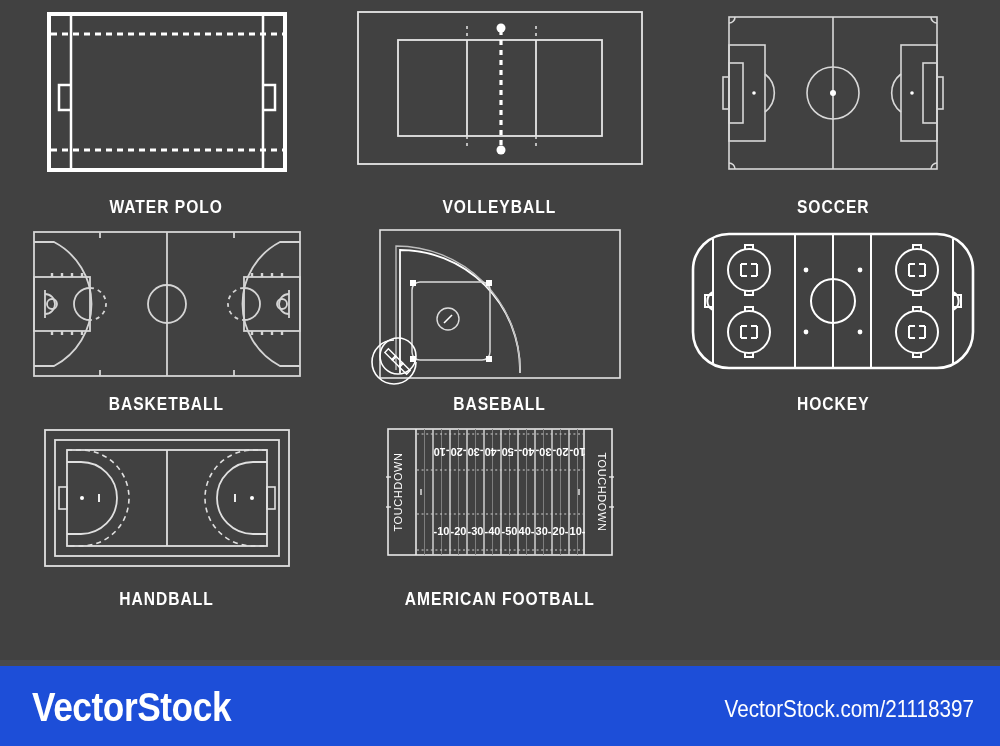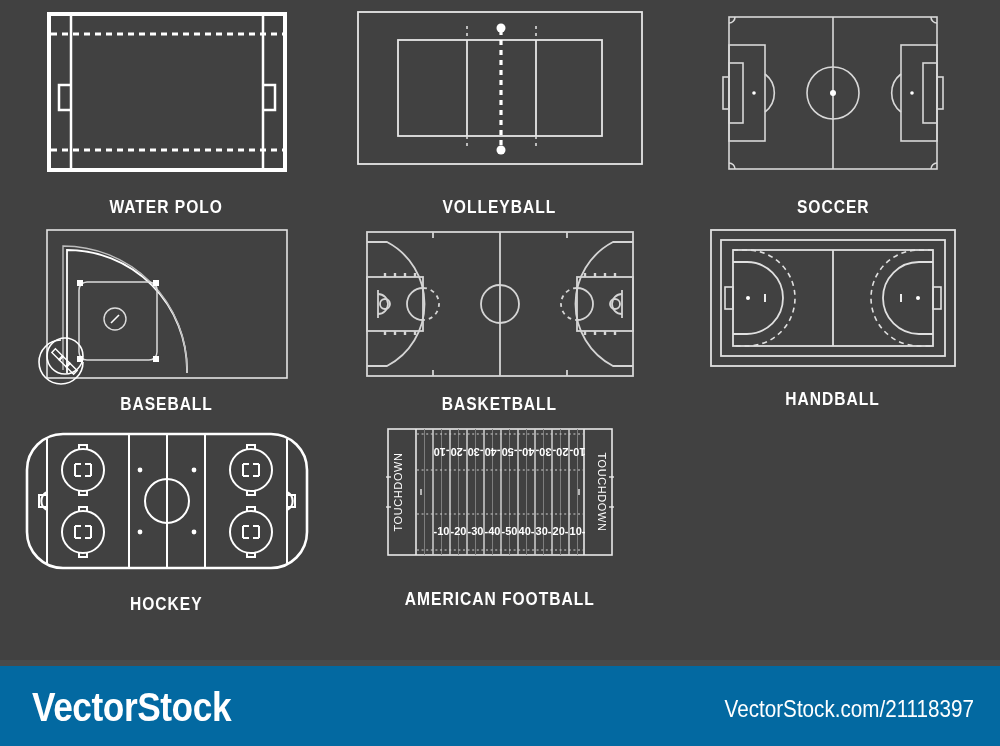--- a/index.html
+++ b/index.html
@@ -36,21 +36,21 @@
     text-align:center;
     transform:scaleX(0.82);
     white-space:nowrap;
     margin-top:6px;
     text-transform:uppercase;
   }
 
   
   .footer{
     position:absolute;left:0;top:666px;width:1000px;height:80px;
-    background:#0369a1;
+    background:#1d4ed8;
   }
   .brand{
     position:absolute;left:32px;top:18px;
     color:#ffffff;font-weight:bold;font-size:41px;
     font-family:"Liberation Sans", sans-serif;
     transform:scaleX(0.86);transform-origin:left center;
     letter-spacing:-0.5px;
   }
   .url{
     position:absolute;right:26px;top:29px;
@@ -143,60 +143,20 @@
             <path d="M229 169 A 6 6 0 0 1 235 163"></path>
           </g>
           <g fill="#ffffff" stroke="none">
             <circle cx="131" cy="93" r="3"></circle>
             <circle cx="52" cy="93" r="1.8"></circle>
             <circle cx="210" cy="93" r="1.8"></circle>
           </g>
         </svg>
       </div>
       <div class="label">SOCCER</div>
-    </div>
-
-    <div class="card">
-      <div class="fig">
-        <svg width="260" height="165" viewBox="0 0 260 165">
-          <g fill="none" stroke="#e3e3e3" stroke-width="1.6">
-            <rect x="10" y="8" width="240" height="148"></rect>
-          </g>
-          <g fill="none" stroke="#ffffff" stroke-width="1.8">
-
-            <path d="M30 151 L30 28 A 120 120 0 0 1 150 148 L150 151"></path>
-            <path d="M26 148 L26 24 A 124 124 0 0 1 150 148 L150 151" stroke="#bdbdbd" stroke-width="1.4" fill="none"></path>
-
-            <path d="M42 130 L42 68 A 8 8 0 0 1 50 60 L112 60 A 8 8 0 0 1 120 68 L120 130 A 8 8 0 0 1 112 138 L50 138 A 8 8 0 0 1 42 130 Z" stroke="#dcdcdc" stroke-width="1.5"></path>
-
-            <circle cx="78" cy="97" r="11" stroke="#dcdcdc" stroke-width="1.4"></circle>
-
-            <path d="M24 118 A 22 22 0 1 0 46 140" stroke="#ffffff" stroke-width="1.6"></path>
-            <circle cx="28" cy="134" r="18" stroke="#ffffff" stroke-width="1.6"></circle>
-          </g>
-
-          <g fill="#ffffff" stroke="none">
-            <rect x="40" y="58" width="6" height="6"></rect>
-            <rect x="116" y="58" width="6" height="6"></rect>
-            <rect x="116" y="134" width="6" height="6"></rect>
-            <rect x="40" y="134" width="6" height="6"></rect>
-          </g>
-
-          <g stroke="#ffffff" stroke-width="1.6">
-            <line x1="74" y1="101" x2="82" y2="93"></line>
-          </g>
-
-          <g fill="none" stroke="#ffffff" stroke-width="1.4">
-            <rect x="18" y="127" width="5" height="11" transform="rotate(-45 20.5 132.5)"></rect>
-            <rect x="25" y="134" width="5" height="11" transform="rotate(-45 27.5 139.5)"></rect>
-            <rect x="32" y="141" width="5" height="11" transform="rotate(-45 34.5 146.5)"></rect>
-          </g>
-        </svg>
-      </div>
-      <div class="label">BASEBALL</div>
     </div>
 
     <div class="card">
       <div class="fig">
         <svg width="278" height="165" viewBox="0 0 278 165">
           <g fill="none" stroke="#d5d5d5" stroke-width="1.8">
             <rect x="6" y="10" width="266" height="144"></rect>
             <line x1="139" y1="10" x2="139" y2="154"></line>
             <circle cx="139" cy="82" r="19"></circle>
           </g>
@@ -248,54 +208,56 @@
             <line x1="206" y1="10" x2="206" y2="16"></line>
             <line x1="206" y1="148" x2="206" y2="154"></line>
           </g>
         </svg>
       </div>
       <div class="label">BASKETBALL</div>
     </div>
 
     <div class="card">
       <div class="fig">
-        <svg width="260" height="160" viewBox="0 0 260 160">
-          <g fill="none" stroke="#e0e0e0" stroke-width="1.8">
-            <rect x="8" y="8" width="244" height="136"></rect>
-            <rect x="18" y="18" width="224" height="116"></rect>
-            <rect x="30" y="28" width="200" height="96"></rect>
-            <line x1="130" y1="28" x2="130" y2="124"></line>
-          </g>
-
-          <g fill="none" stroke="#e0e0e0" stroke-width="1.8">
-            <path d="M30 40 L44 40 A 36 36 0 0 1 44 112 L30 112"></path>
-            <path d="M230 40 L216 40 A 36 36 0 0 0 216 112 L230 112"></path>
-          </g>
-
-          <g fill="none" stroke="#e0e0e0" stroke-width="1.6" stroke-dasharray="5 4">
-            <path d="M30 28 L44 28 A 48 48 0 0 1 44 124 L30 124"></path>
-            <path d="M230 28 L216 28 A 48 48 0 0 0 216 124 L230 124"></path>
-          </g>
-
-          <g fill="none" stroke="#e0e0e0" stroke-width="1.6">
-            <rect x="22" y="65" width="8" height="22"></rect>
-            <rect x="230" y="65" width="8" height="22"></rect>
-          </g>
-
-          <g stroke="#ffffff" stroke-width="1.8">
-            <line x1="62" y1="72" x2="62" y2="80"></line>
-            <line x1="198" y1="72" x2="198" y2="80"></line>
-          </g>
+        <svg width="260" height="165" viewBox="0 0 260 165">
+          <g fill="none" stroke="#e3e3e3" stroke-width="1.6">
+            <rect x="10" y="8" width="240" height="148"></rect>
+          </g>
+          <g fill="none" stroke="#ffffff" stroke-width="1.8">
+
+            <path d="M30 151 L30 28 A 120 120 0 0 1 150 148 L150 151"></path>
+            <path d="M26 148 L26 24 A 124 124 0 0 1 150 148 L150 151" stroke="#bdbdbd" stroke-width="1.4" fill="none"></path>
+
+            <path d="M42 130 L42 68 A 8 8 0 0 1 50 60 L112 60 A 8 8 0 0 1 120 68 L120 130 A 8 8 0 0 1 112 138 L50 138 A 8 8 0 0 1 42 130 Z" stroke="#dcdcdc" stroke-width="1.5"></path>
+
+            <circle cx="78" cy="97" r="11" stroke="#dcdcdc" stroke-width="1.4"></circle>
+
+            <path d="M24 118 A 22 22 0 1 0 46 140" stroke="#ffffff" stroke-width="1.6"></path>
+            <circle cx="28" cy="134" r="18" stroke="#ffffff" stroke-width="1.6"></circle>
+          </g>
+
           <g fill="#ffffff" stroke="none">
-            <circle cx="45" cy="76" r="2"></circle>
-            <circle cx="215" cy="76" r="2"></circle>
-          </g>
-        </svg>
-      </div>
-      <div class="label">HANDBALL</div>
+            <rect x="40" y="58" width="6" height="6"></rect>
+            <rect x="116" y="58" width="6" height="6"></rect>
+            <rect x="116" y="134" width="6" height="6"></rect>
+            <rect x="40" y="134" width="6" height="6"></rect>
+          </g>
+
+          <g stroke="#ffffff" stroke-width="1.6">
+            <line x1="74" y1="101" x2="82" y2="93"></line>
+          </g>
+
+          <g fill="none" stroke="#ffffff" stroke-width="1.4">
+            <rect x="18" y="127" width="5" height="11" transform="rotate(-45 20.5 132.5)"></rect>
+            <rect x="25" y="134" width="5" height="11" transform="rotate(-45 27.5 139.5)"></rect>
+            <rect x="32" y="141" width="5" height="11" transform="rotate(-45 34.5 146.5)"></rect>
+          </g>
+        </svg>
+      </div>
+      <div class="label">BASEBALL</div>
     </div>
 
     <div class="card">
       <div class="fig">
         <svg width="300" height="165" viewBox="0 0 300 165">
           <g fill="none" stroke="#ffffff" stroke-width="2.6">
             <rect x="10" y="12" width="280" height="134" rx="36" ry="36"></rect>
           </g>
           <g fill="none" stroke="#ffffff" stroke-width="2">
 
@@ -371,20 +333,58 @@
             <circle cx="123" cy="48" r="2.4"></circle>
             <circle cx="177" cy="48" r="2.4"></circle>
             <circle cx="123" cy="110" r="2.4"></circle>
             <circle cx="177" cy="110" r="2.4"></circle>
           </g>
         </svg>
       </div>
       <div class="label">HOCKEY</div>
     </div>
 
+    <div class="card">
+      <div class="fig">
+        <svg width="260" height="160" viewBox="0 0 260 160">
+          <g fill="none" stroke="#e0e0e0" stroke-width="1.8">
+            <rect x="8" y="8" width="244" height="136"></rect>
+            <rect x="18" y="18" width="224" height="116"></rect>
+            <rect x="30" y="28" width="200" height="96"></rect>
+            <line x1="130" y1="28" x2="130" y2="124"></line>
+          </g>
+
+          <g fill="none" stroke="#e0e0e0" stroke-width="1.8">
+            <path d="M30 40 L44 40 A 36 36 0 0 1 44 112 L30 112"></path>
+            <path d="M230 40 L216 40 A 36 36 0 0 0 216 112 L230 112"></path>
+          </g>
+
+          <g fill="none" stroke="#e0e0e0" stroke-width="1.6" stroke-dasharray="5 4">
+            <path d="M30 28 L44 28 A 48 48 0 0 1 44 124 L30 124"></path>
+            <path d="M230 28 L216 28 A 48 48 0 0 0 216 124 L230 124"></path>
+          </g>
+
+          <g fill="none" stroke="#e0e0e0" stroke-width="1.6">
+            <rect x="22" y="65" width="8" height="22"></rect>
+            <rect x="230" y="65" width="8" height="22"></rect>
+          </g>
+
+          <g stroke="#ffffff" stroke-width="1.8">
+            <line x1="62" y1="72" x2="62" y2="80"></line>
+            <line x1="198" y1="72" x2="198" y2="80"></line>
+          </g>
+          <g fill="#ffffff" stroke="none">
+            <circle cx="45" cy="76" r="2"></circle>
+            <circle cx="215" cy="76" r="2"></circle>
+          </g>
+        </svg>
+      </div>
+      <div class="label">HANDBALL</div>
+    </div>
+
 
     <div class="card">
       <div class="fig">
         <svg width="270" height="160" viewBox="0 0 270 160">
           <g fill="none" stroke="#e8e8e8" stroke-width="1.6">
             <rect x="23" y="7" width="224" height="126"></rect>
 
             <line x1="51" y1="7" x2="51" y2="133"></line>
             <line x1="219" y1="7" x2="219" y2="133"></line>
           </g>

